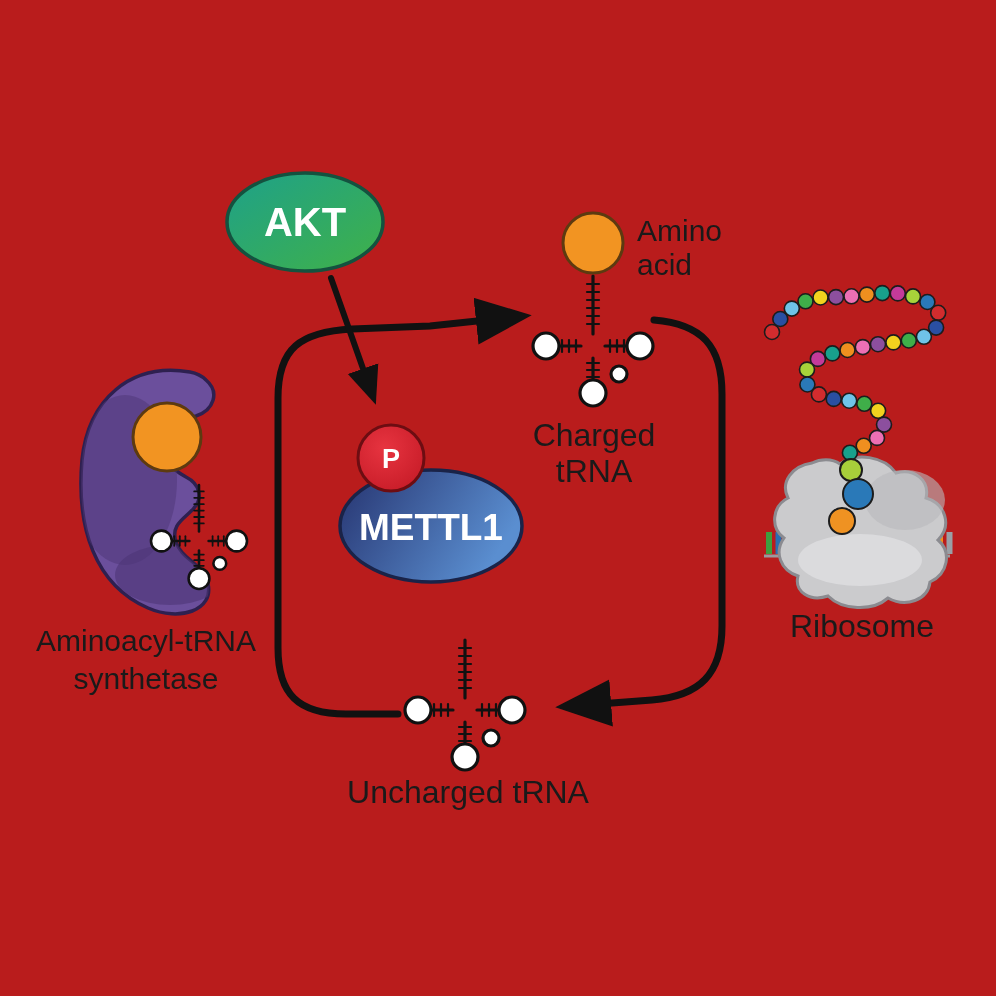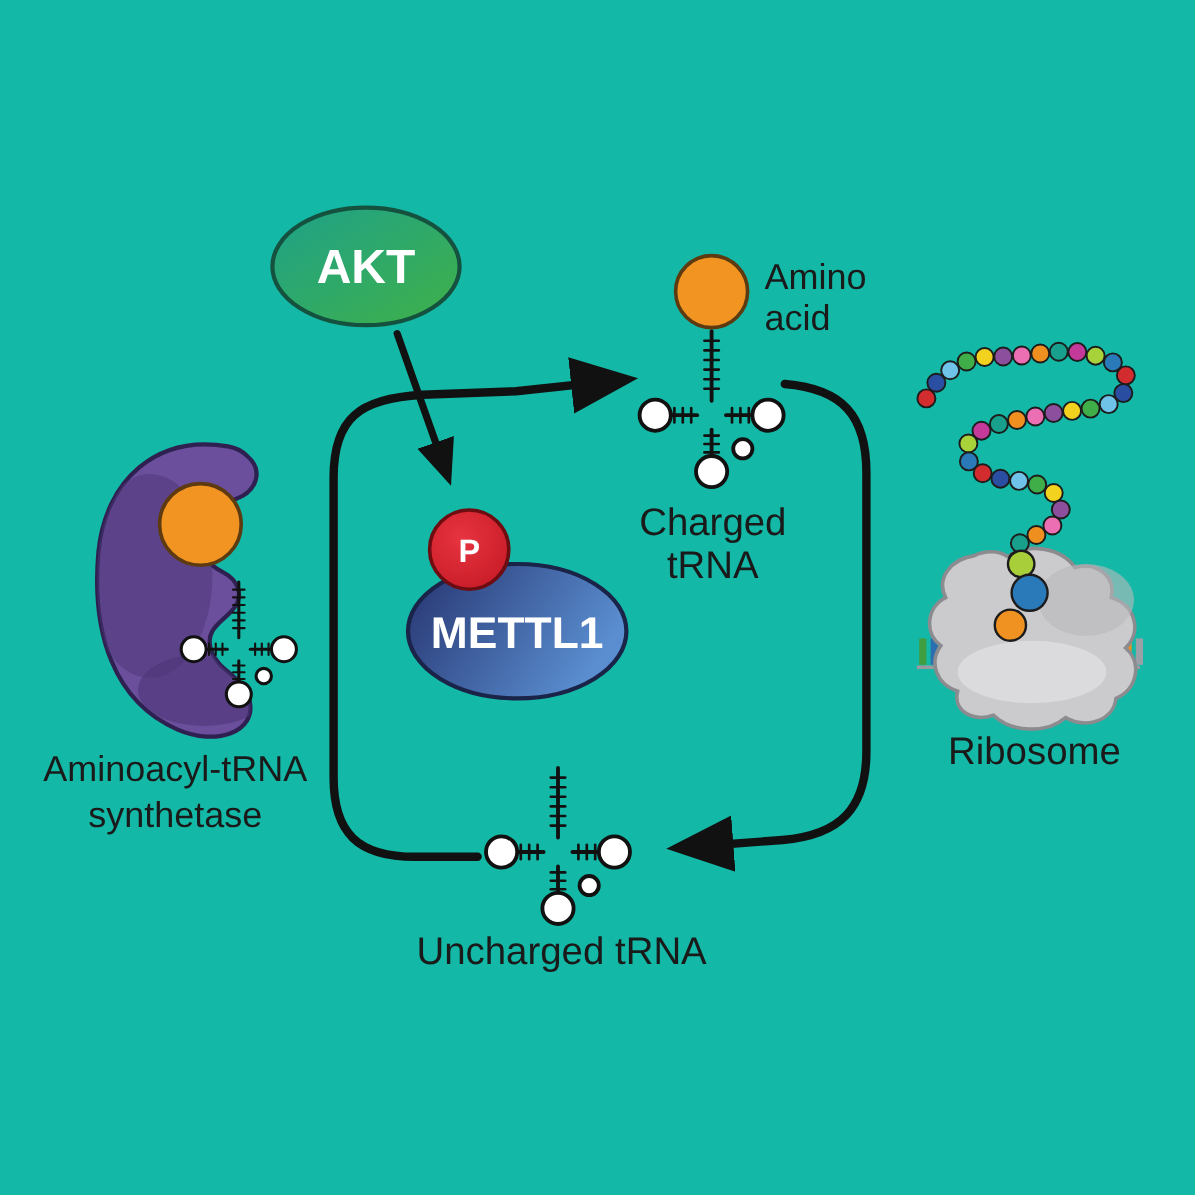--- a/index.html
+++ b/index.html
@@ -1,16 +1,16 @@
 <!DOCTYPE html>
 <html><head>
 <meta charset="utf-8">
 <style>
   html,body{margin:0;padding:0;background:#fff;}
-  .figure{position:relative;width:996px;height:996px;background:#14b8a6;overflow:hidden;
+  .figure{position:relative;width:996px;height:996px;background:#b91c1c;overflow:hidden;
           font-family:"Liberation Sans",sans-serif;}
   svg{display:block;}
   .ln{stroke:#111;stroke-width:3.2;stroke-linecap:round;fill:none;}
   .ln2{stroke:#111;stroke-width:2.2;stroke-linecap:round;}
   .loop{fill:#fff;stroke:#111;stroke-width:3.2;}
   .cycle{stroke:#111;stroke-width:7;fill:none;stroke-linecap:round;}
   .aktarrow{stroke:#111;stroke-width:6;fill:none;stroke-linecap:round;}
   .lbl{font-family:"Liberation Sans",sans-serif;font-size:32px;}
   .lbl30{font-family:"Liberation Sans",sans-serif;font-size:30px;}
   .node-label{font-family:"Liberation Sans",sans-serif;font-weight:bold;fill:#ffffff;}

